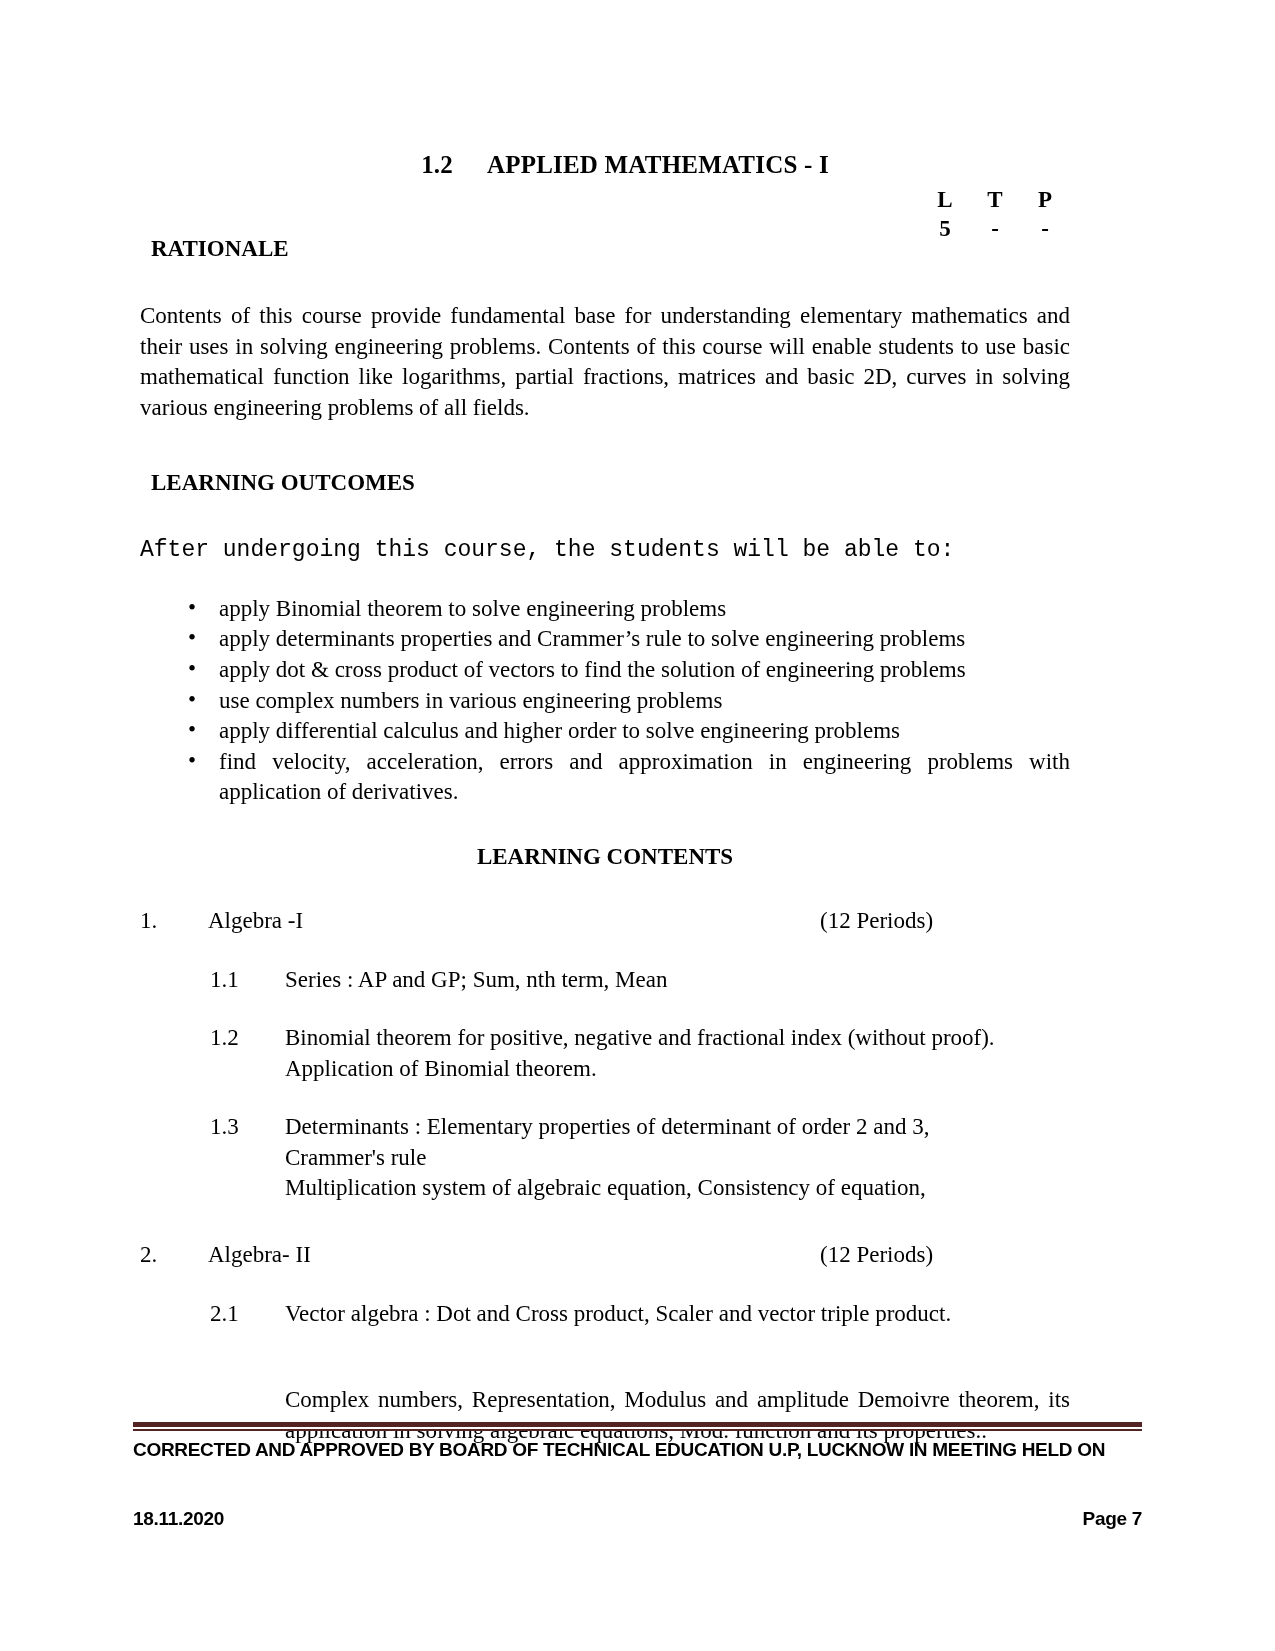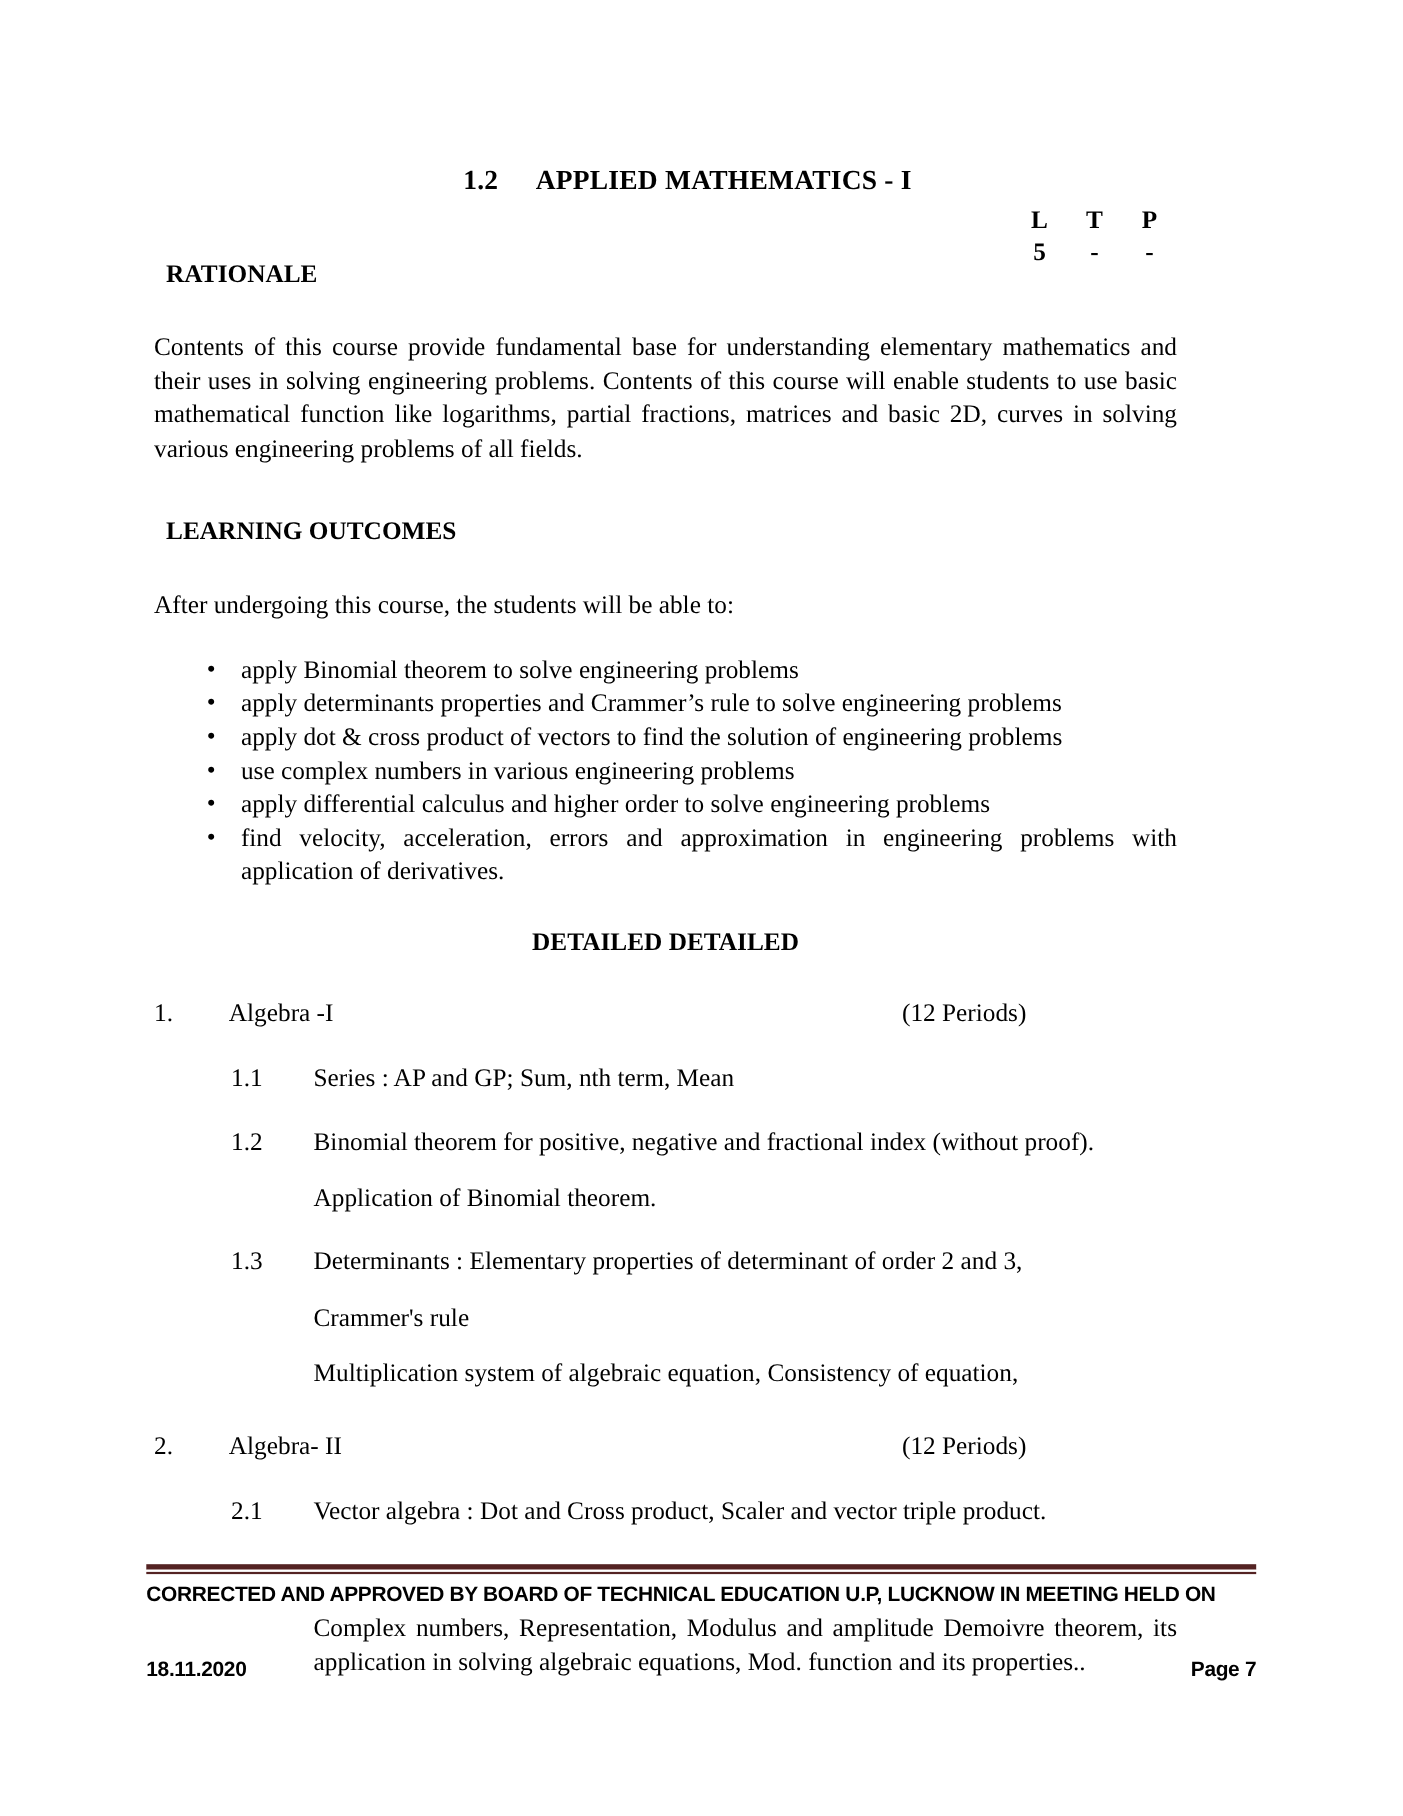--- a/index.html
+++ b/index.html
@@ -78,20 +78,21 @@
     line-height: 1.33;
     margin: 0;
     text-align: justify;
     text-justify: inter-word;
   }
   p.plain {
     font-size: 23px;
     line-height: 1.33;
     margin: 0;
     text-align: left;
+    font-family: Liberation Mono, monospace;
   }
   .gap-md { height: 28px; }
   .gap-lg { height: 36px; }
 
   
   ul.outcomes {
     list-style: none;
     margin: 0;
     padding: 0 0 0 48px;
   }
@@ -149,21 +150,20 @@
     text-justify: inter-word;
   }
   .sub-text.noj { text-align: left; }
 
   .sub-cont {
     padding-left: 145px;
     font-size: 23px;
     line-height: 1.33;
     text-align: justify;
     text-justify: inter-word;
-    margin-top: 20px;
   }
   .sub-cont.noj { text-align: left; }
 
   
   .footer {
     position: absolute;
     left: 133px;
     right: 133px;
     bottom: 134px;
   }
@@ -261,21 +261,21 @@
         <span>apply differential calculus and higher order to solve  engineering problems</span>
       </li>
       <li>
         <span class="bullet">•</span>
         <span>find velocity, acceleration, errors and approximation in engineering problems with application of derivatives.</span>
       </li>
     </ul>
 
     <div class="gap-lg"></div>
 
-    <div class="centered-head">DETAILED DETAILED</div>
+    <div class="centered-head">LEARNING CONTENTS</div>
 
     <div class="gap-lg"></div>
 
     <div class="topic-row">
       <span class="topic-num">1.</span>
       <span class="topic-name">Algebra -I</span>
       <span class="topic-periods">(12  Periods)</span>
     </div>
 
     <div class="gap-md"></div>

